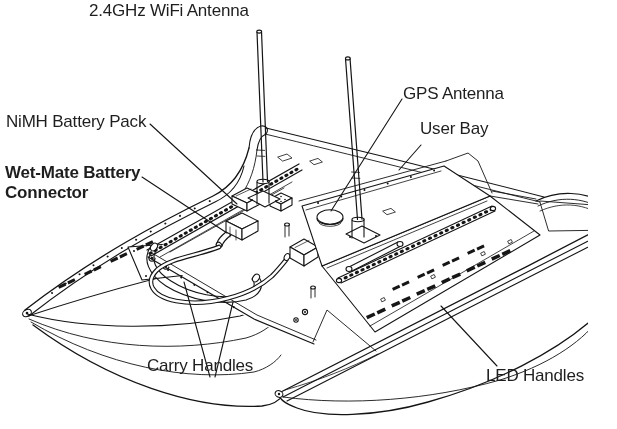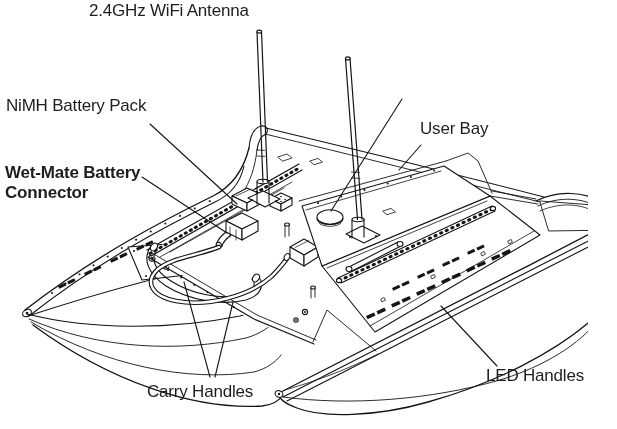--- a/index.html
+++ b/index.html
@@ -239,18 +239,19 @@
         <path d="M402,99 L331,211"></path>
         <path d="M421,145 L399,170"></path>
         <path d="M210,377 L184,282"></path>
         <path d="M215,377 L233,302"></path>
         <path d="M497,366 L441,306"></path>
       </g>
     </g>
   </svg>
 
   <div class="lbl" style="left:89px;top:1px">2.4GHz WiFi Antenna</div>
+  <div class="lbl" style="left:403px;top:84px">GPS Antenna</div>
   <div class="lbl" style="left:420px;top:119px">User Bay</div>
-  <div class="lbl" style="left:6px;top:96px">NiMH Battery Pack</div>
+  <div class="lbl" style="left:6px;top:112px">NiMH Battery Pack</div>
   <div class="lbl wrap" style="left:5px;top:163px">Wet-Mate Battery Connector</div>
-  <div class="lbl" style="left:147px;top:382px">Carry Handles</div>
+  <div class="lbl" style="left:147px;top:356px">Carry Handles</div>
   <div class="lbl" style="left:486px;top:366px">LED Handles</div>
 </div>
 
 </body></html>

